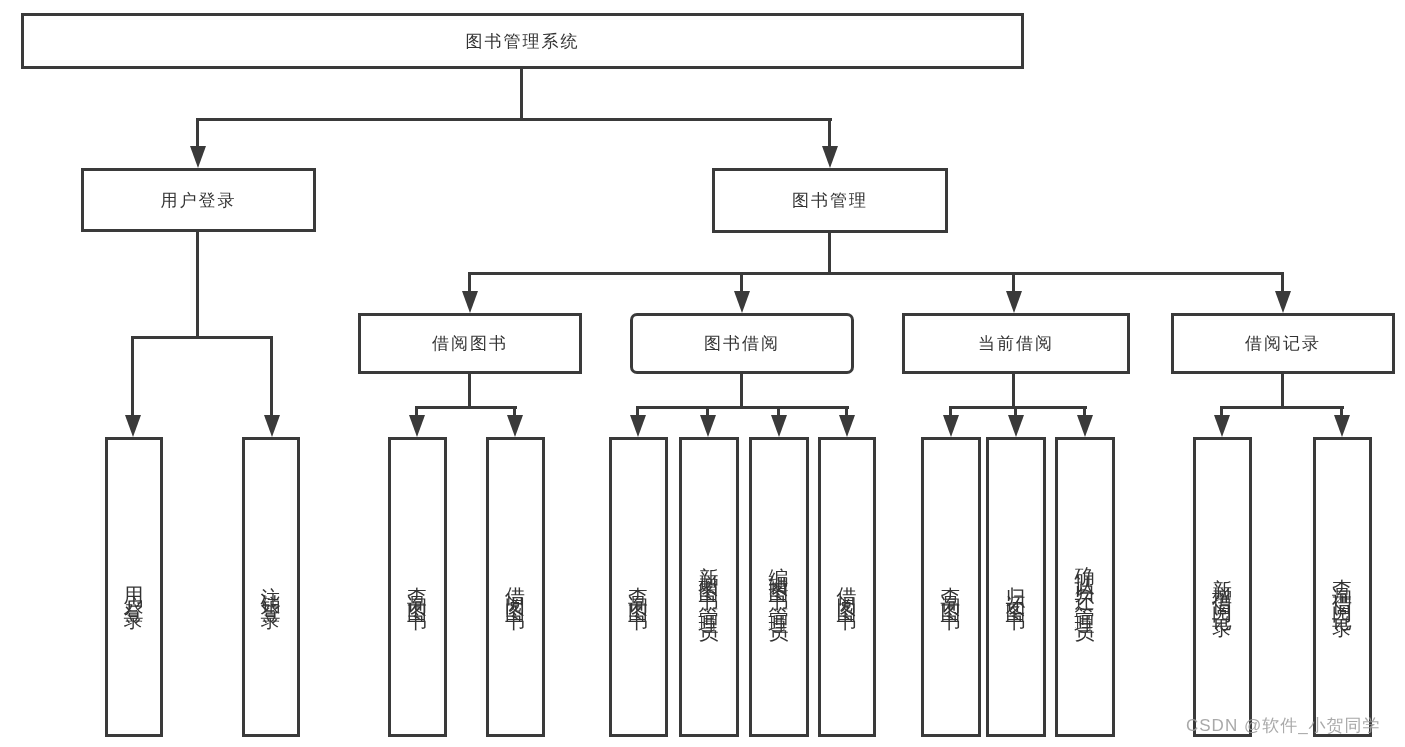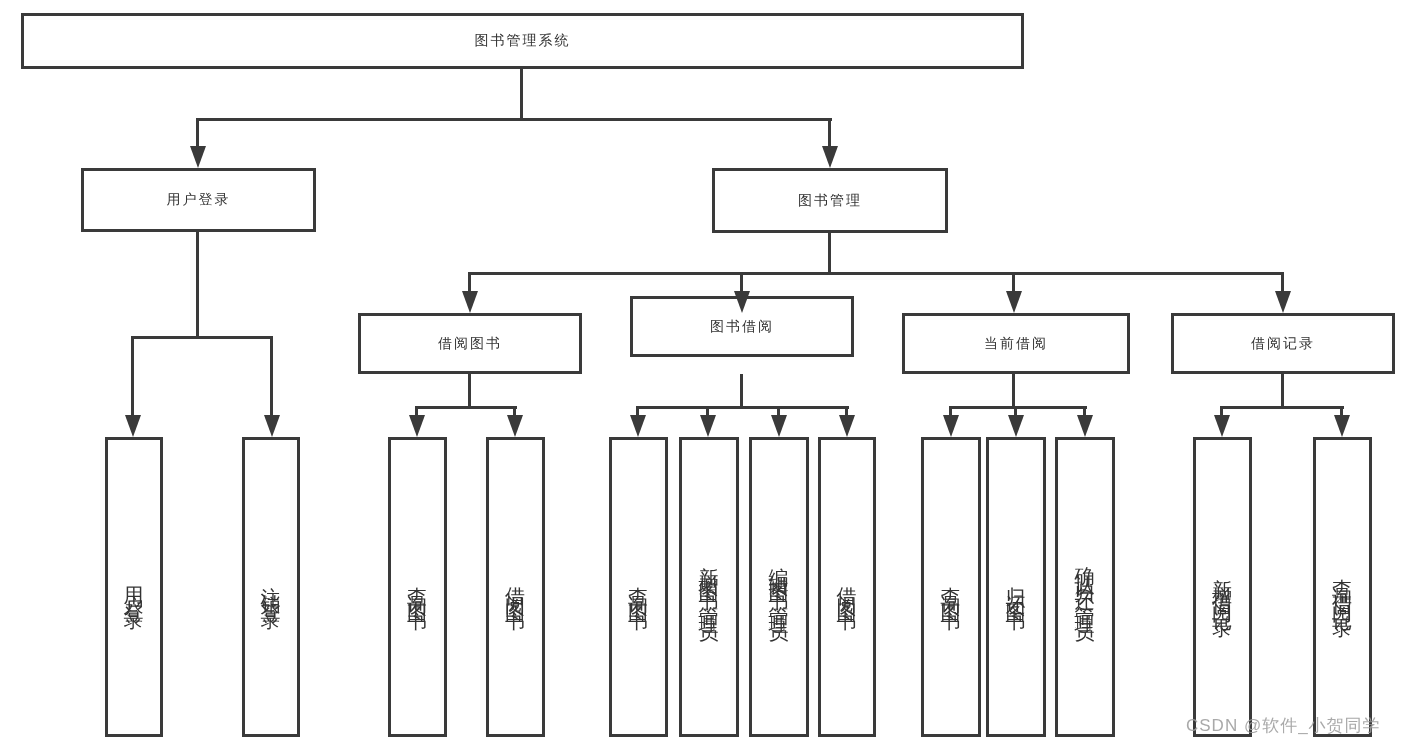--- a/index.html
+++ b/index.html
@@ -14,21 +14,21 @@
     position:absolute;
     box-sizing:border-box;
     border:3px solid #3a3a3a;
     background:#ffffff;
     display:flex;
     align-items:center;
     justify-content:center;
     color:#333333;
   }
   .hlabel{
-    font-size:14px;
+    font-size:17px;
     letter-spacing:2px;
     white-space:nowrap;
   }
   .vbox .vlabel{
     writing-mode:vertical-rl;
     text-orientation:mixed;
     font-size:20px;
     letter-spacing:8px;
     line-height:1;
   }
@@ -64,21 +64,21 @@
   </div>
 
   <div class="box" style="left:712px;top:168px;width:236px;height:65px;align-items:center;">
     <span class="hlabel">图书管理</span>
   </div>
 
   <div class="box" style="left:358px;top:313px;width:224px;height:61px;">
     <span class="hlabel">借阅图书</span>
   </div>
 
-  <div class="box" style="left:630px;top:296px;width:224px;height:61px;">
+  <div class="box" style="left:630px;top:313px;width:224px;height:61px;border-radius:7px;">
     <span class="hlabel">图书借阅</span>
   </div>
 
   <div class="box" style="left:902px;top:313px;width:228px;height:61px;">
     <span class="hlabel">当前借阅</span>
   </div>
 
   <div class="box" style="left:1171px;top:313px;width:224px;height:61px;">
     <span class="hlabel">借阅记录</span>
   </div>

